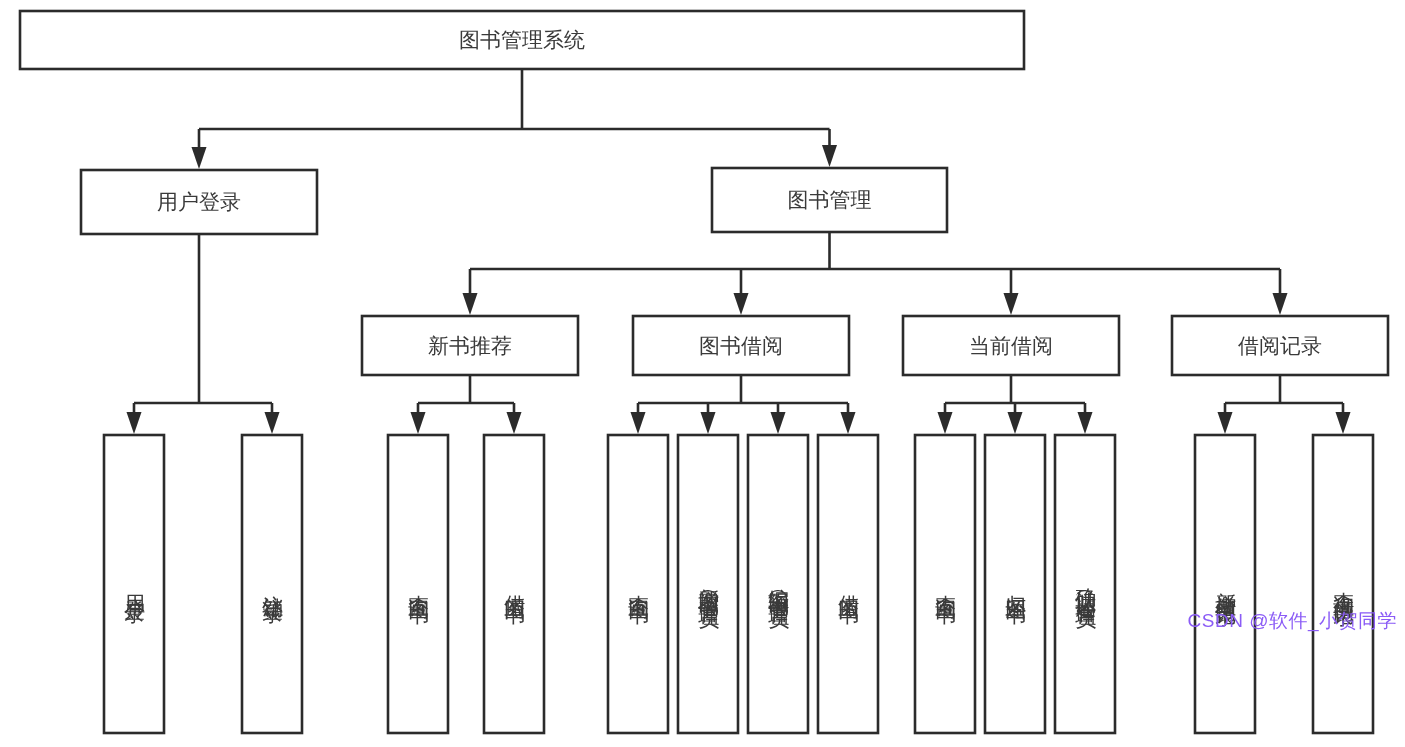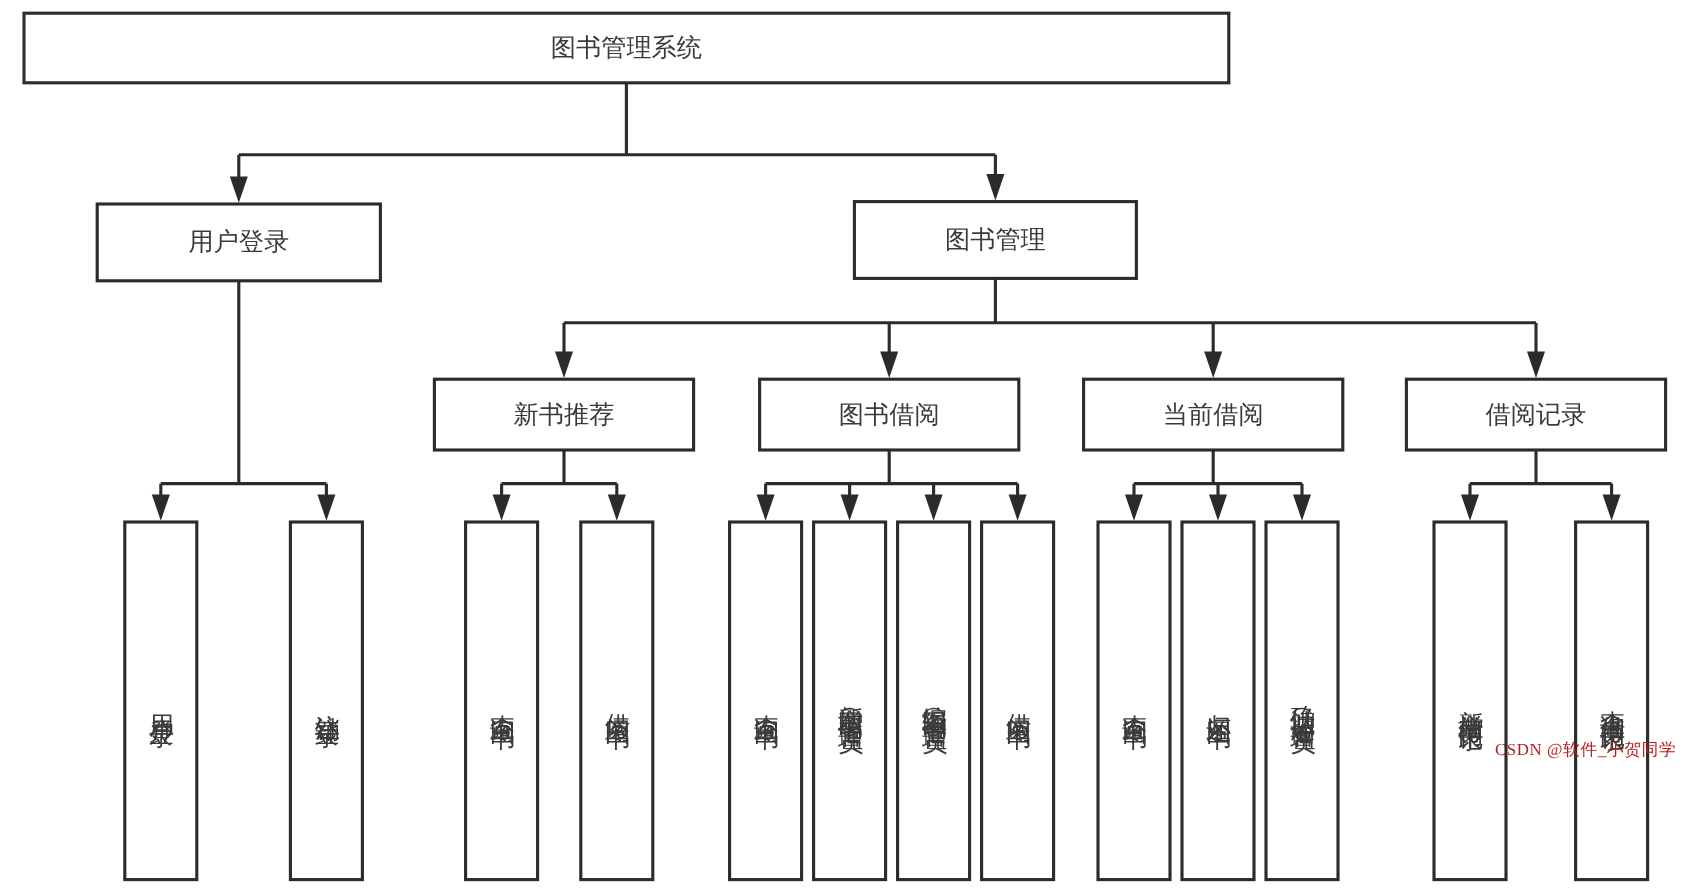--- a/index.html
+++ b/index.html
@@ -65,23 +65,23 @@
     line-height: 1.12;
     letter-spacing: 3px;
     color: #3a3a3a;
     white-space: nowrap;
     text-align: center;
   }
   #watermark {
     position: absolute;
     right: 8px;
     bottom: 6px;
-    font-family: Liberation Serif, serif;
-    font-size: 14px;
-    color: #b91c1c;
+    font-family: Liberation Sans, sans-serif;
+    font-size: 19px;
+    color: #8b5cf6;
     letter-spacing: 0.5px;
     user-select: none;
     white-space: nowrap;
   }
 </style>
 </head>
 <body>
 
 <div id="diagram-root">
   <svg id="tree-svg" viewBox="0 0 1405 747" xmlns="http://www.w3.org/2000/svg">

